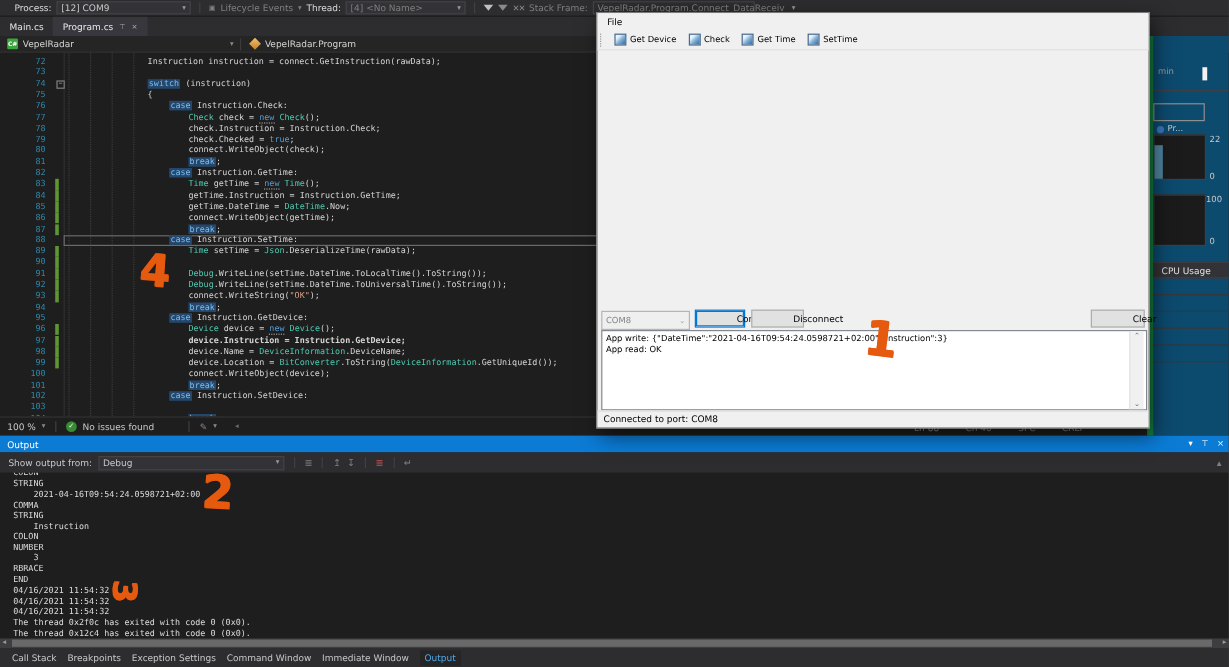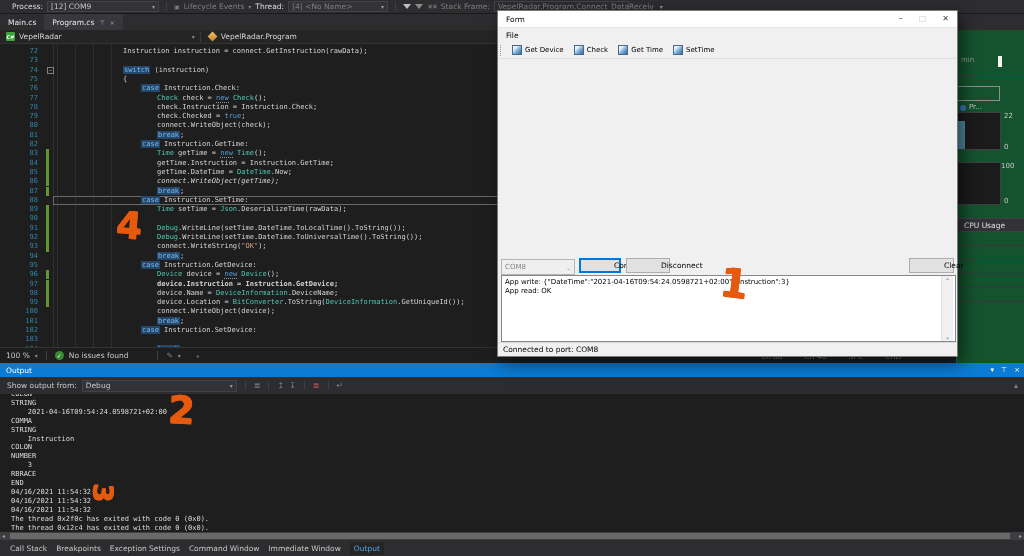--- a/index.html
+++ b/index.html
@@ -42,21 +42,21 @@
   .tok-p { color:#d4d4d4; } .tok-k { color:#569cd6; } .tok-t { color:#4ec9b0; } .tok-s { color:#d69d85; }
   .tok-hk { color:#79bef2; background:#24476b; padding:0 1px; }
   .tok-kn { color:#569cd6; border-bottom:1px dotted #9a9a9a; }
 
   
   .edstatus { position:absolute; left:0; top:347px; width:1024px; height:16px; background:#1e1e1e; border-top:1px solid #333; display:flex; align-items:center; font-size:7.5px; color:#c8c8c8; gap:5px; padding-left:6px; }
   .gcheck { width:9px; height:9px; border-radius:50%; background:#388a34; color:#fff; font-size:6px; line-height:9px; text-align:center; }
   .edright { position:absolute; right:120px; top:0; height:16px; display:flex; gap:22px; align-items:center; color:#8a8a8a; }
 
   
-  .diag { position:absolute; left:956px; top:30px; width:68px; height:333px; background:#14532d; border-left:1px solid #15803d; font-size:7px; color:#c8c8c8; }
+  .diag { position:absolute; left:956px; top:30px; width:68px; height:333px; background:#0c4a6e; border-left:5px solid #15803d; font-size:7px; color:#c8c8c8; }
   .diag .tl { position:absolute; left:4px; top:26px; color:#9a9a9a; }
   .diag .wbar { position:absolute; left:41px; top:26px; width:4px; height:11px; background:#f2f2f2; }
   .diag .hline { position:absolute; left:0; width:100%; height:1px; background:#3f3f46; }
   .diag .obox { position:absolute; left:0; top:56px; width:43px; height:15px; border:1px solid #8f8f8f; }
   .diag .dot { position:absolute; left:3px; top:75px; width:6px; height:6px; border-radius:50%; background:#3a78bf; }
   .diag .leg { position:absolute; left:12px; top:73px; }
   .diag .chart { position:absolute; left:0; width:44px; background:#1b1b1c; border:1px solid #3f3f46; }
   .diag .membar { position:absolute; left:0; bottom:0; width:7px; height:78%; background:#4f86a0; }
   .diag .axlab { position:absolute; left:47px; }
   .diag .hdr { position:absolute; left:0; top:188px; width:68px; height:14px; background:#333337; border-top:1px solid #3f3f46; border-bottom:1px solid #3f3f46; color:#e0e0e0; font-size:7.5px; line-height:13px; padding-left:7px; }
@@ -167,21 +167,21 @@
         <div class="crow" style="top: 40.2px;"><span class="ln">76</span><span class="ctext" style="padding-left: 84px;"><span class="tok-hk">case</span><span class="tok-p"> Instruction.Check:</span></span></div>
         <div class="crow" style="top: 49.5px;"><span class="ln">77</span><span class="ctext" style="padding-left: 100px;"><span class="tok-t">Check</span><span class="tok-p"> check = </span><span class="tok-kn">new</span><span class="tok-p"> </span><span class="tok-t">Check</span><span class="tok-p">();</span></span></div>
         <div class="crow" style="top: 58.8px;"><span class="ln">78</span><span class="ctext" style="padding-left: 100px;"><span class="tok-p">check.Instruction = Instruction.Check;</span></span></div>
         <div class="crow" style="top: 68.1px;"><span class="ln">79</span><span class="ctext" style="padding-left: 100px;"><span class="tok-p">check.Checked = </span><span class="tok-k">true</span><span class="tok-p">;</span></span></div>
         <div class="crow" style="top: 77.4px;"><span class="ln">80</span><span class="ctext" style="padding-left: 100px;"><span class="tok-p">connect.WriteObject(check);</span></span></div>
         <div class="crow" style="top: 86.7px;"><span class="ln">81</span><span class="ctext" style="padding-left: 100px;"><span class="tok-hk">break</span><span class="tok-p">;</span></span></div>
         <div class="crow" style="top: 96px;"><span class="ln">82</span><span class="ctext" style="padding-left: 84px;"><span class="tok-hk">case</span><span class="tok-p"> Instruction.GetTime:</span></span></div>
         <div class="crow" style="top: 105.3px;"><span class="ln">83</span><span class="chg"></span><span class="ctext" style="padding-left: 100px;"><span class="tok-t">Time</span><span class="tok-p"> getTime = </span><span class="tok-kn">new</span><span class="tok-p"> </span><span class="tok-t">Time</span><span class="tok-p">();</span></span></div>
         <div class="crow" style="top: 114.6px;"><span class="ln">84</span><span class="chg"></span><span class="ctext" style="padding-left: 100px;"><span class="tok-p">getTime.Instruction = Instruction.GetTime;</span></span></div>
         <div class="crow" style="top: 123.9px;"><span class="ln">85</span><span class="chg"></span><span class="ctext" style="padding-left: 100px;"><span class="tok-p">getTime.DateTime = </span><span class="tok-t">DateTime</span><span class="tok-p">.Now;</span></span></div>
-        <div class="crow" style="top: 133.2px;"><span class="ln">86</span><span class="chg"></span><span class="ctext" style="padding-left: 100px; font-style: italic;"><span class="tok-p">connect.WriteObject(getTime);</span></span></div>
+        <div class="crow" style="top: 133.2px;"><span class="ln">86</span><span class="chg"></span><span class="ctext" style="padding-left: 100px;"><span class="tok-p">connect.WriteObject(getTime);</span></span></div>
         <div class="crow" style="top: 142.5px;"><span class="ln">87</span><span class="chg"></span><span class="ctext" style="padding-left: 100px;"><span class="tok-hk">break</span><span class="tok-p">;</span></span></div>
         <div class="crow" style="top: 151.8px;"><div class="frame"></div><span class="ln">88</span><span class="ctext" style="padding-left: 84px;"><span class="tok-hk">case</span><span class="tok-p"> Instruction.SetTime:</span></span></div>
         <div class="crow" style="top: 161.1px;"><span class="ln">89</span><span class="chg"></span><span class="ctext" style="padding-left: 100px;"><span class="tok-t">Time</span><span class="tok-p"> setTime = </span><span class="tok-t">Json</span><span class="tok-p">.DeserializeTime(rawData);</span></span></div>
         <div class="crow" style="top: 170.4px;"><span class="ln">90</span><span class="chg"></span></div>
         <div class="crow" style="top: 179.7px;"><span class="ln">91</span><span class="chg"></span><span class="ctext" style="padding-left: 100px;"><span class="tok-t">Debug</span><span class="tok-p">.WriteLine(setTime.DateTime.ToLocalTime().ToString());</span></span></div>
         <div class="crow" style="top: 189px;"><span class="ln">92</span><span class="chg"></span><span class="ctext" style="padding-left: 100px;"><span class="tok-t">Debug</span><span class="tok-p">.WriteLine(setTime.DateTime.ToUniversalTime().ToString());</span></span></div>
         <div class="crow" style="top: 198.3px;"><span class="ln">93</span><span class="chg"></span><span class="ctext" style="padding-left: 100px;"><span class="tok-p">connect.WriteString(</span><span class="tok-s">"OK"</span><span class="tok-p">);</span></span></div>
         <div class="crow" style="top: 207.6px;"><span class="ln">94</span><span class="ctext" style="padding-left: 100px;"><span class="tok-hk">break</span><span class="tok-p">;</span></span></div>
         <div class="crow" style="top: 216.9px;"><span class="ln">95</span><span class="ctext" style="padding-left: 84px;"><span class="tok-hk">case</span><span class="tok-p"> Instruction.GetDevice:</span></span></div>
         <div class="crow" style="top: 226.2px;"><span class="ln">96</span><span class="chg"></span><span class="ctext" style="padding-left: 100px;"><span class="tok-t">Device</span><span class="tok-p"> device = </span><span class="tok-kn">new</span><span class="tok-p"> </span><span class="tok-t">Device</span><span class="tok-p">();</span></span></div>
@@ -273,28 +273,20 @@
   <div class="paneltabs" id="panel-tabs">
       <span class="ptab">Call Stack</span>
       <span class="ptab">Breakpoints</span>
       <span class="ptab">Exception Settings</span>
       <span class="ptab">Command Window</span>
       <span class="ptab">Immediate Window</span>
       <span class="ptab active">Output</span>
     </div>
 
   <div class="formwin">
-    <div class="ftitle">
-      <span>Form</span>
-      <span class="fbtns">
-        <span>–</span>
-        <span class="maxi">□</span>
-        <span>✕</span>
-      </span>
-    </div>
     <div class="fmenu">
       <span>File</span>
     </div>
     <div class="ftool" id="form-toolbar">
       <span class="grip"></span>
     <button class="fbtn">
           <span class="imgicon"></span>
           <span>Get Device</span>
         </button>
         <button class="fbtn">

